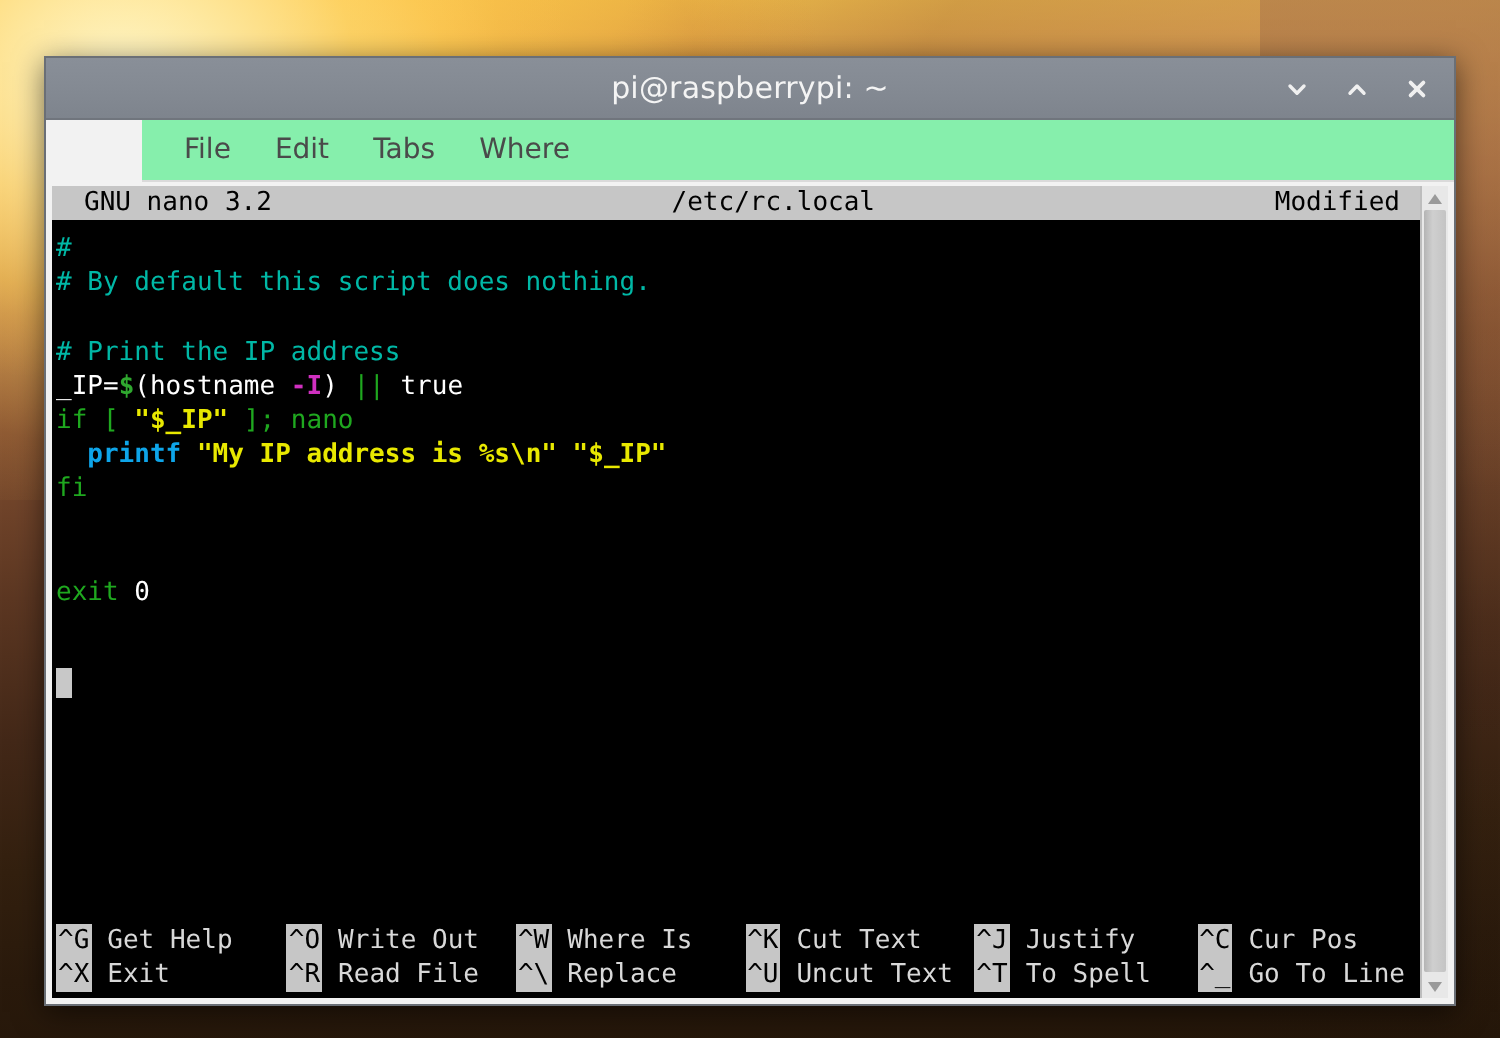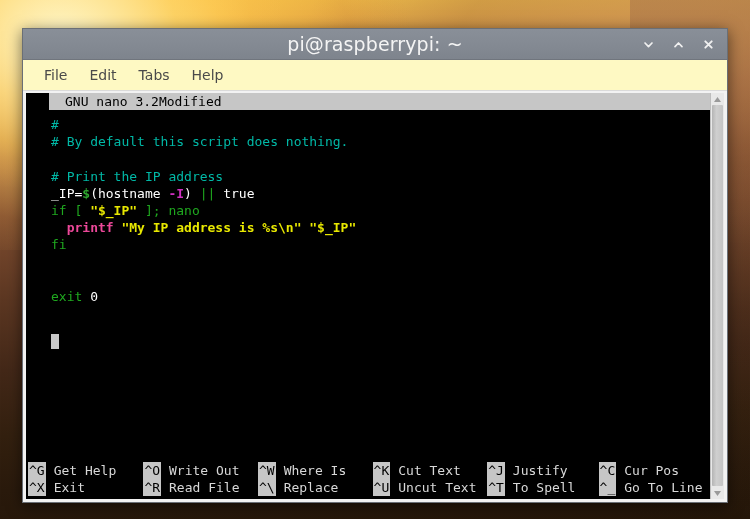--- a/index.html
+++ b/index.html
@@ -73,21 +73,21 @@
     background: linear-gradient(180deg, #898f98 0%, #848a93 50%, #7e848d 100%);
     position: relative;
     display: flex;
     align-items: center;
     border-bottom: 1px solid #70757d;
   }
   #title-text {
     position: absolute;
     left: 0; right: 0;
     text-align: center;
-    font-size: 19px;
+    font-size: 15px;
     color: #f4f4f4;
     font-family: "DejaVu Sans", sans-serif;
     letter-spacing: 0.1px;
     pointer-events: none;
   }
   .win-btn {
     width: 26px;
     height: 26px;
     display: flex;
     align-items: center;
@@ -101,26 +101,27 @@
     top: 2px;
     display: flex;
     gap: 4px;
   }
   .win-btn svg { display: block; }
 
   
   #menubar {
     height: 30px;
     flex: 0 0 30px;
-    background: #fef9c3;
+    background: #86efac;
     display: flex;
     align-items: center;
     padding-left: 12px;
     gap: 4px;
     border-bottom: 1px solid #dadada;
+    margin-left: 48px;
   }
   .menu-item {
     font-size: 14px;
     color: #4a4a4a;
     padding: 3px 9px;
     cursor: pointer;
     font-family: "DejaVu Sans", sans-serif;
     border-radius: 2px;
   }
 
@@ -136,21 +137,20 @@
     box-sizing: border-box;
   }
   #terminal {
     flex: 1 1 auto;
     background: #000000;
     position: relative;
     font-family: "DejaVu Sans Mono", monospace;
     font-size: 13px;
     line-height: 17.2px;
     overflow: hidden;
-    padding-left: 23px;
   }
 
   
   #nano-titlebar {
     background: #c6c6c6;
     color: #000000;
     height: 17px;
     line-height: 17px;
     display: flex;
     align-items: center;
@@ -175,21 +175,21 @@
     white-space: pre;
     padding-left: 2px;
     height: 17.2px;
     font-family: "DejaVu Sans Mono", monospace;
     font-size: 13px;
   }
   .c-comment { color: #00b8a6; }
   .c-green   { color: #1fa81f; }
   .c-yellow  { color: #e8e800; font-weight: bold; }
   .c-plain   { color: #ffffff; }
-  .c-blue    { color: #ec4899; font-weight: bold; }
+  .c-blue    { color: #0ea5e9; font-weight: bold; }
   .c-magenta { color: #d030c0; font-weight: bold; }
   .c-dollar  { color: #2fa82f; font-weight: bold; }
   #cursor-block {
     position: absolute;
     width: 8px;
     height: 15px;
     background: #c8c8c8;
     left: 2px;
     top: 224px;
   }
@@ -286,29 +286,30 @@
             <path d="M3.3 3.3 L9.7 9.7 M9.7 3.3 L3.3 9.7" fill="none" stroke="#f0f0f0" stroke-width="1.9" stroke-linecap="round"></path>
           </svg>
         </div>
       </div>
     </div>
 
     <div id="menubar">
       <div class="menu-item">File</div>
       <div class="menu-item">Edit</div>
       <div class="menu-item">Tabs</div>
-      <div class="menu-item">Help</div>
+      <div class="menu-item">Where</div>
     </div>
 
     <div id="term-wrap">
 
       <div id="terminal">
 
         <div id="nano-titlebar">
           <span id="nano-version">GNU nano 3.2</span>
+          <span id="nano-filename">/etc/rc.local</span>
           <span id="nano-modified">Modified</span>
         </div>
 
         <div id="editor">
           <div id="code-lines">
               <div class="code-line"><span class="c-comment">#</span></div>
               <div class="code-line"><span class="c-comment"># By default this script does nothing.</span></div>
               <div class="code-line">&nbsp;</div>
               <div class="code-line"><span class="c-comment"># Print the IP address</span></div>
               <div class="code-line"><span class="c-plain">_IP=</span><span class="c-dollar">$</span><span class="c-plain">(hostname </span><span class="c-magenta">-I</span><span class="c-plain">)</span><span class="c-green"> || </span><span class="c-plain">true</span></div>

